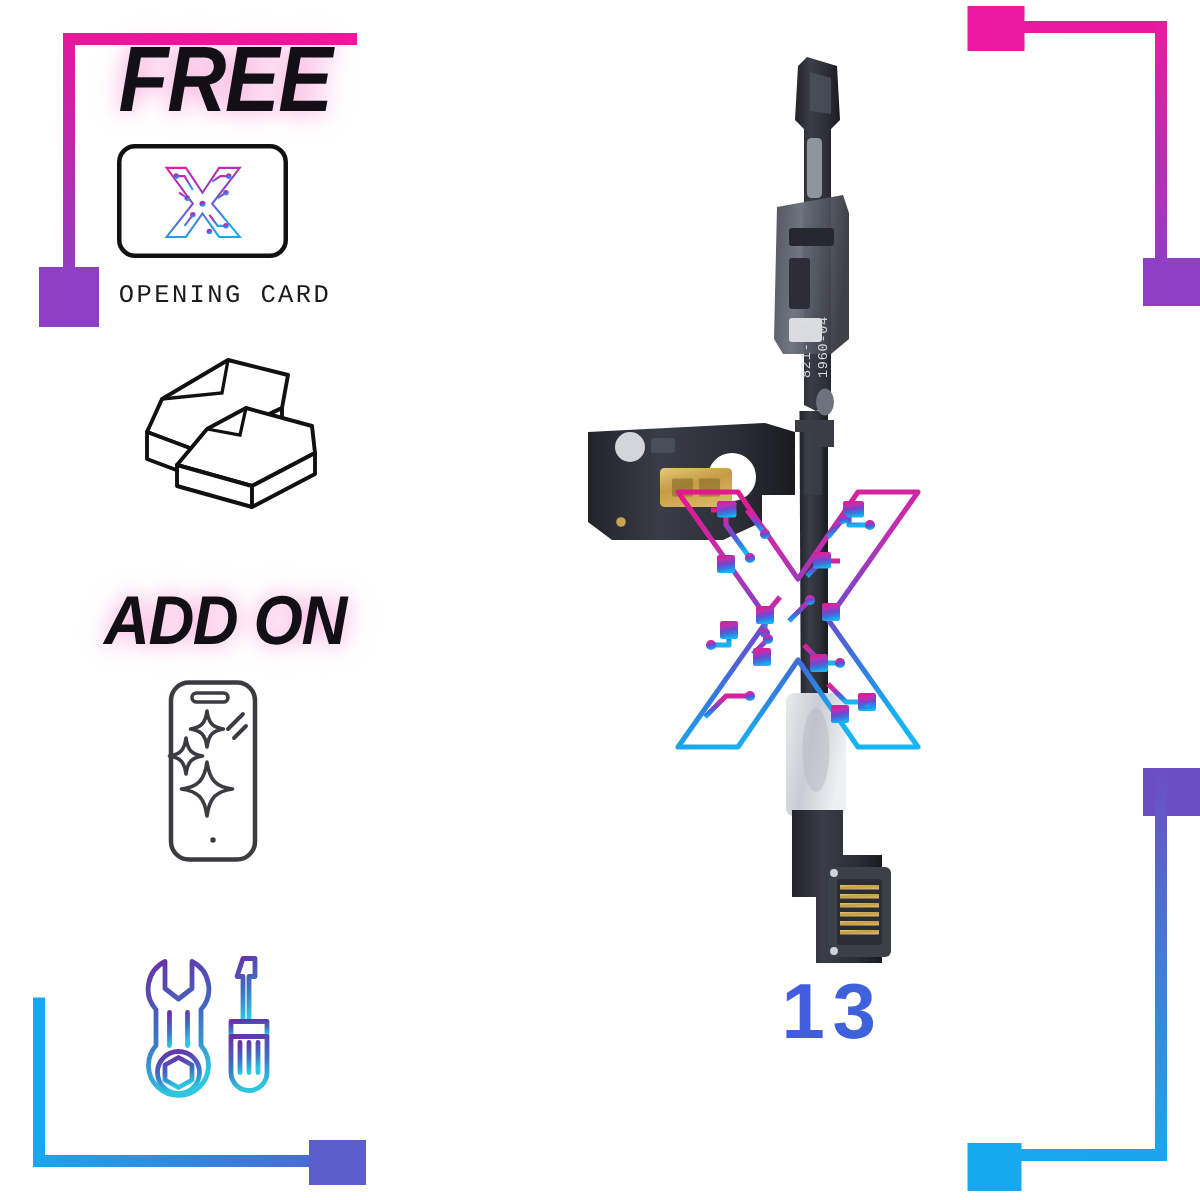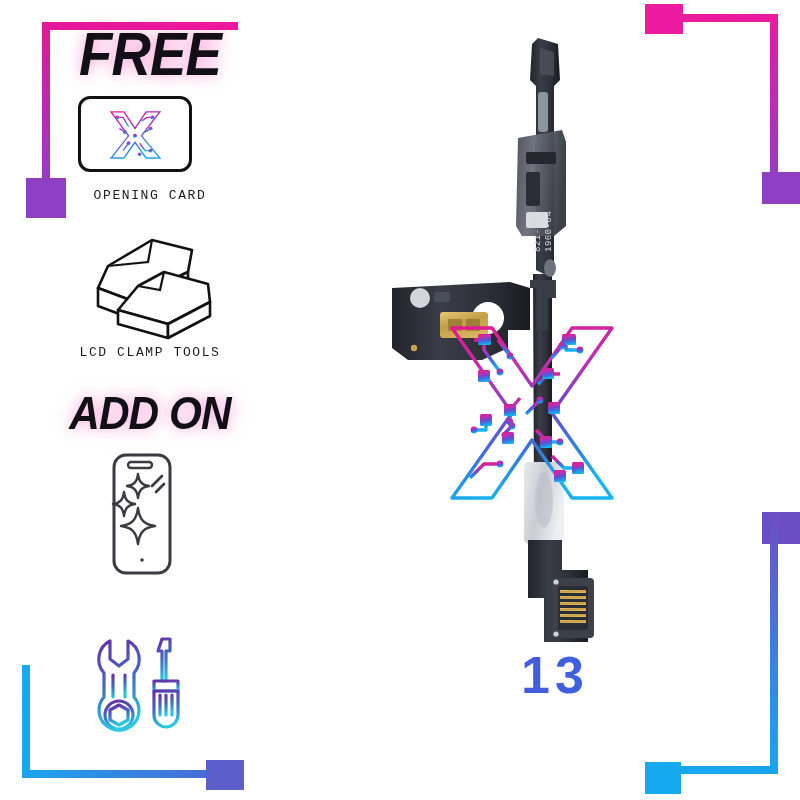--- a/index.html
+++ b/index.html
@@ -79,21 +79,21 @@
     white-space: nowrap;
   }
   #free-headline { top: 18px; font-size: 62px; transform: scaleX(0.88); }
   #addon-headline { top: 386px; font-size: 46px; transform: scaleX(0.92); }
 
   .feature-label {
     position: absolute;
     width: 300px;
     text-align: center;
     font-family: "Liberation Mono", monospace;
-    font-size: 13px;
+    font-size: 17px;
     letter-spacing: 1.6px;
     color: #1b1b1f;
     white-space: nowrap;
   }
 
   
   #opening-card-icon {
     position: absolute;
     left: 78px; top: 96px;
     width: 114px; height: 76px;
@@ -216,21 +216,20 @@
           <path d="M78 58 L104 44 L148 56 L150 74 L108 96 L58 82 Z"></path>
           <path d="M58 82 L58 96 L108 110 L108 96 Z"></path>
           <path d="M108 96 L150 74 L150 88 L108 110 Z"></path>
         </g>
         <g fill="none" stroke="#111111" stroke-width="2.2">
           <path d="M92 12 L88 34 L48 38"></path>
           <path d="M104 44 L100 62 L78 58"></path>
         </g>
       </svg>
     </div>
-    <div class="feature-label" style="top:345px;">LCD CLAMP TOOLS</div>
 
     <div class="headline" id="addon-headline">ADD ON</div>
 
     <div id="screen-protector-icon">
       <svg width="100%" height="100%" viewBox="0 0 84 128">
         <rect x="16" y="5" width="56" height="118" rx="12" ry="12" fill="none" stroke="#3b3b42" stroke-width="3"></rect>
         <path d="M33 12 h18 a3 3 0 0 1 0 6 h-18 a3 3 0 0 1 0 -6 z" fill="none" stroke="#3b3b42" stroke-width="2.4"></path>
         <g fill="none" stroke="#3b3b42" stroke-width="2.6" stroke-linecap="round">
           <path d="M54 36 L64 26"></path>
           <path d="M58 42 L66 34"></path>

